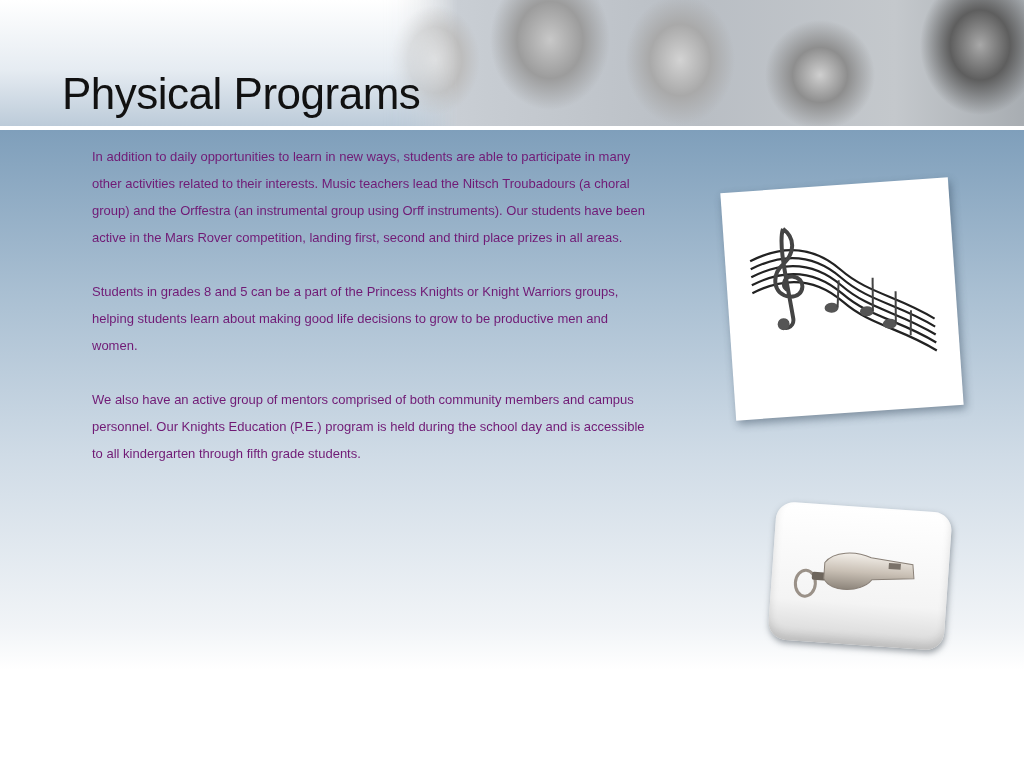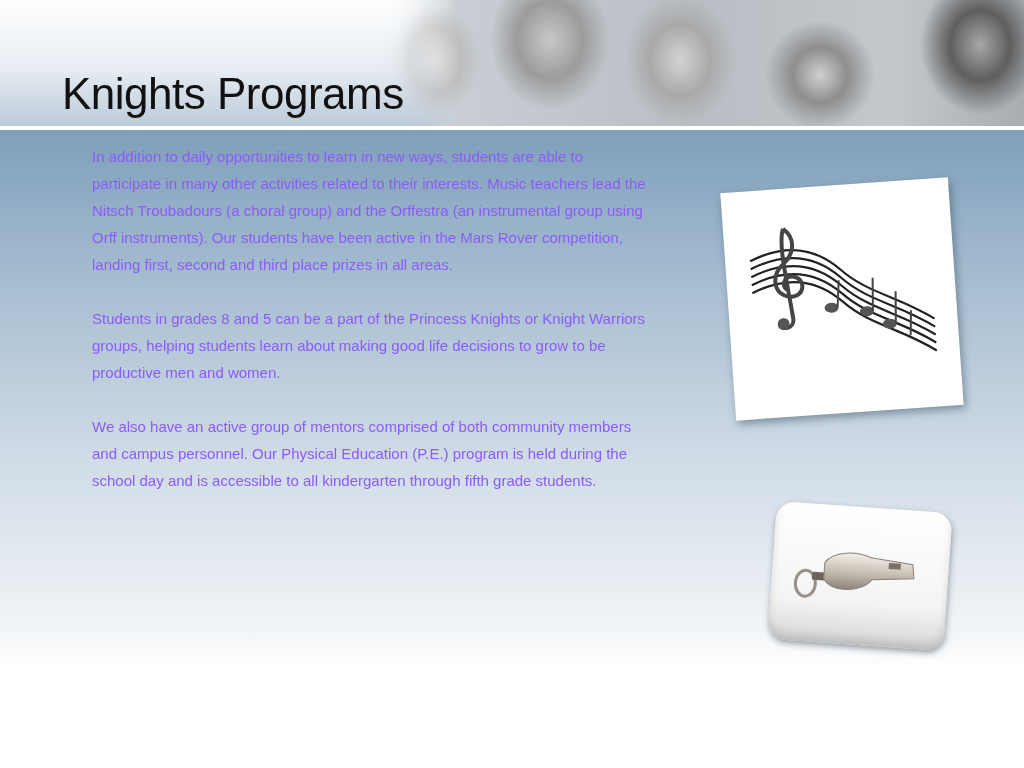--- a/index.html
+++ b/index.html
@@ -14,44 +14,44 @@
       radial-gradient(ellipse 55px 55px at 440px 75px, #cfcfcf 0%, #8e8e8e 50%, rgba(140,140,140,0) 100%),
       radial-gradient(ellipse 60px 70px at 600px 45px, #a8a8a8 0%, #5e5e5e 50%, rgba(110,110,110,0) 100%),
       linear-gradient(90deg, rgba(205,213,222,0) 0%, #c9ced4 12%, #b9bec4 50%, #c4c8cc 80%, #a8adb2 100%);
     -webkit-mask-image:linear-gradient(90deg, transparent 0%, #000 12%);
             mask-image:linear-gradient(90deg, transparent 0%, #000 12%);
   }
   .title { position:absolute; left:62px; top:68px; margin:0; font-size:44px; font-weight:normal; color:#111111; letter-spacing:-0.5px; line-height:52px; }
   .sep-white { position:absolute; left:0; top:126px; width:1024px; height:4px; background:#ffffff; }
   .content-bg { position:absolute; left:0; top:130px; width:1024px; height:540px;
     background:linear-gradient(180deg,#7f9fbb 0%,#a9bfd2 30%,#cfdbe6 60%,#f1f4f7 92%,#ffffff 100%); }
-  .text-area { position:absolute; left:92px; top:143px; width:560px; color:#8b5cf6; font-size:15px; line-height:27px; }
+  .text-area { position:absolute; left:92px; top:143px; width:560px; color:#701a75; font-size:13px; line-height:27px; }
   .text-area p { margin:0 0 27px 0; }
   .card-music { position:absolute; left:728px; top:185px; width:228px; height:228px; background:#ffffff;
     transform:rotate(-4deg); box-shadow:2px 4px 8px rgba(40,60,80,0.45); }
   .card-music svg { position:absolute; left:20px; top:30px; }
   .card-whistle { position:absolute; left:772px; top:507px; width:176px; height:138px; border-radius:18px;
     background:linear-gradient(180deg,#ffffff 0%,#f4f4f4 70%,#d6d6d6 100%);
     transform:rotate(4deg); box-shadow:1px 3px 6px rgba(60,70,80,0.5), inset 0 -6px 8px rgba(0,0,0,0.12); }
   .card-whistle svg { position:absolute; left:20px; top:28px; }
 </style>
 </head>
 <body>
 
 <div class="header">
   <div class="photo-strip"></div>
-  <h1 class="title">Knights Programs</h1>
+  <h1 class="title">Physical Programs</h1>
 </div>
 <div class="sep-white"></div>
 <div class="content-bg"></div>
 
 <div class="text-area">
   <p>In addition to daily opportunities to learn in new ways, students are able to participate in many other activities related to their interests. Music teachers lead the Nitsch Troubadours (a choral group) and the Orffestra (an instrumental group using Orff instruments). Our students have been active in the Mars Rover competition, landing first, second and third place prizes in all areas.</p>
   <p>Students in grades 8 and 5 can be a part of the Princess Knights or Knight Warriors groups, helping students learn about making good life decisions to grow to be productive men and women.</p>
-  <p>We also have an active group of mentors comprised of both community members and campus personnel. Our Physical Education (P.E.) program is held during the school day and is accessible to all kindergarten through fifth grade students.</p>
+  <p>We also have an active group of mentors comprised of both community members and campus personnel. Our Knights Education (P.E.) program is held during the school day and is accessible to all kindergarten through fifth grade students.</p>
 </div>
 
 <div class="card-music">
   <svg width="190" height="150" viewBox="0 0 190 150">
     <g fill="none" stroke="#222" stroke-width="2.2">
       <path d="M5 40 C40 25, 70 30, 95 55 S150 85, 185 110"></path>
       <path d="M5 48 C40 33, 70 38, 95 63 S150 93, 185 118"></path>
       <path d="M5 56 C40 41, 70 46, 95 71 S150 101, 185 126"></path>
       <path d="M5 64 C40 49, 70 54, 95 79 S150 109, 185 134"></path>
       <path d="M5 72 C40 57, 70 62, 95 87 S150 117, 185 142"></path>

